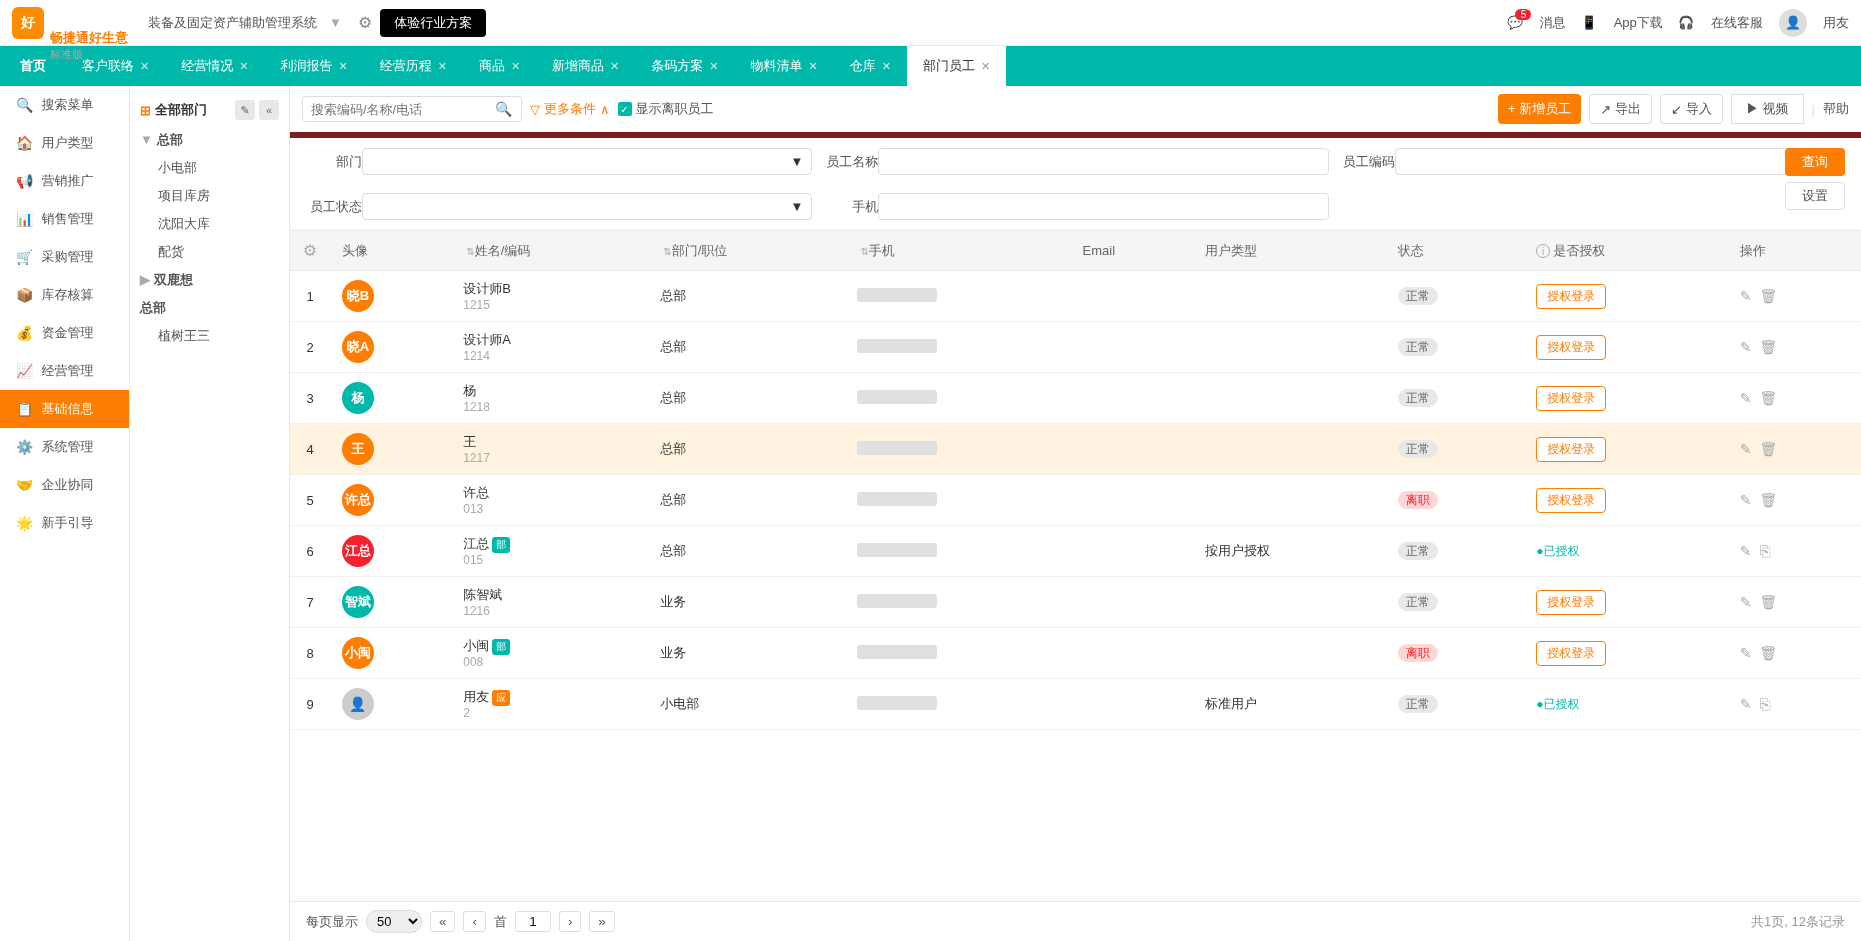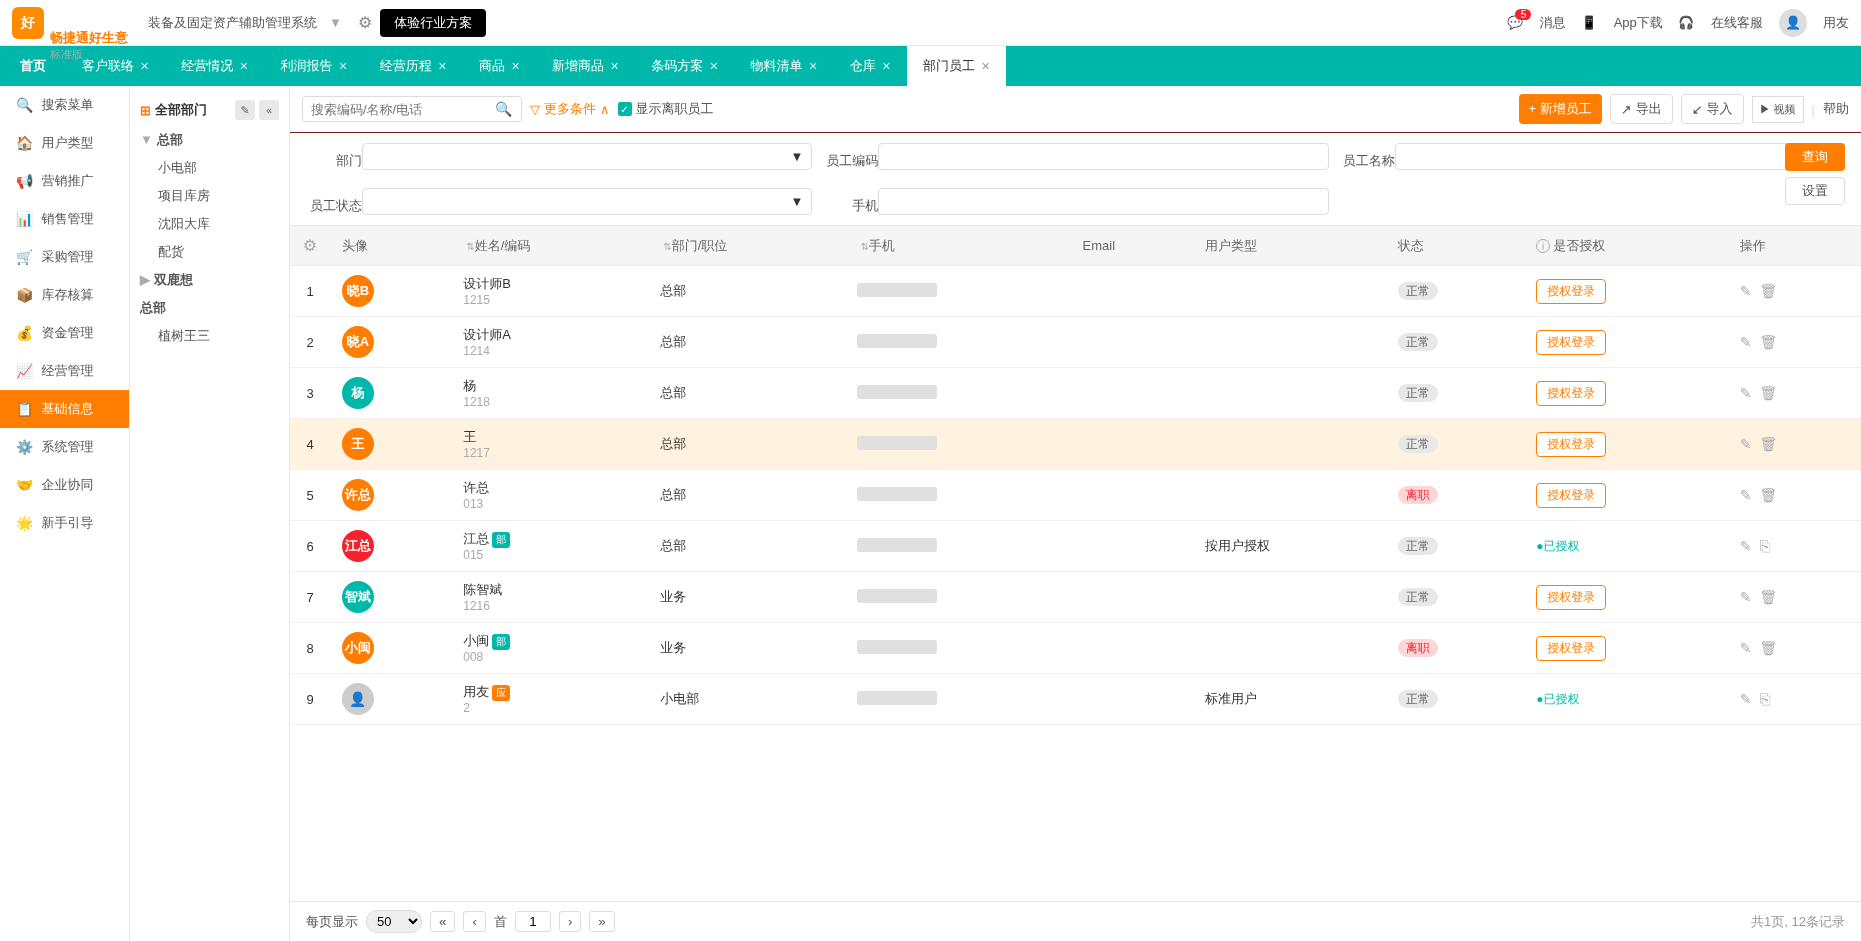--- a/index.html
+++ b/index.html
@@ -44,35 +44,35 @@
     .dept-icon-btn { width: 20px; height: 20px; border-radius: 3px; background: #e8e8e8; display: flex; align-items: center; justify-content: center; font-size: 11px; cursor: pointer; color: #666; }
     .dept-group { padding: 5px 10px; font-size: 13px; color: #555; cursor: pointer; font-weight: bold; }
     .dept-sub-item { padding: 5px 10px 5px 28px; font-size: 13px; color: #555; cursor: pointer; }
     .arrow-right { color: #aaa; margin-right: 4px; }
     .arrow-down-sm { color: #aaa; margin-right: 4px; }
 
     
     .main-right { flex: 1; overflow: hidden; display: flex; flex-direction: column; }
 
     
-    .search-bar { background: #fff; padding: 8px 12px; display: flex; align-items: center; gap: 8px; border-bottom: 1px solid #7f1d1d; }
+    .search-bar { background: #fff; padding: 8px 12px; display: flex; align-items: center; gap: 8px; border-bottom: 6px solid #7f1d1d; }
     .search-input-wrap { display: flex; align-items: center; border: 1px solid #ddd; border-radius: 4px; padding: 4px 8px; background: white; width: 220px; }
     .search-input { border: none; outline: none; font-size: 13px; width: 100%; color: #333; }
     .search-icon { color: #aaa; font-size: 14px; cursor: pointer; }
     .more-filter { display: flex; align-items: center; gap: 4px; color: #ff7d00; cursor: pointer; font-size: 13px; }
     .show-resigned { display: flex; align-items: center; gap: 4px; font-size: 13px; color: #555; cursor: pointer; }
     .checkbox-icon { width: 14px; height: 14px; border: 2px solid #00b8a9; border-radius: 2px; background: #00b8a9; display: flex; align-items: center; justify-content: center; color: white; font-size: 10px; }
     .toolbar-right { margin-left: auto; display: flex; align-items: center; gap: 8px; }
     .add-btn { background: #ff7d00; color: white; border: none; padding: 6px 10px; border-radius: 4px; font-size: 13px; cursor: pointer; display: flex; align-items: center; gap: 4px; }
     .export-btn, .import-btn { background: white; border: 1px solid #ddd; padding: 5px 10px; border-radius: 4px; font-size: 13px; cursor: pointer; color: #555; display: flex; align-items: center; gap: 4px; }
-    .view-btn { background: white; border: 1px solid #ddd; padding: 5px 7px; border-radius: 0; font-size: 11px; cursor: pointer; color: #555; }
+    .view-btn { background: white; border: 1px solid #ddd; padding: 5px 14px; border-radius: 0; font-size: 13px; cursor: pointer; color: #555; }
 
     
     .filter-form { background: #fff; padding: 10px 16px; border-bottom: 1px solid #e8e8e8; display: grid; grid-template-columns: 1fr 1fr 1fr; gap: 10px; position: relative; }
-    .filter-row { display: flex; align-items: flex-end; gap: 0; }
+    .filter-row { display: flex; align-items: center; gap: 0; }
     .filter-label { color: #555; font-size: 13px; white-space: nowrap; min-width: 56px; text-align: right; }
     .filter-input { flex: 1; border: 1px solid #ddd; border-radius: 4px; padding: 5px 8px; font-size: 13px; outline: none; }
     .filter-select { flex: 1; border: 1px solid #ddd; border-radius: 4px; padding: 5px 8px; font-size: 13px; outline: none; background: white; display: flex; align-items: center; justify-content: space-between; cursor: pointer; }
     .filter-actions { position: absolute; right: 16px; top: 10px; display: flex; flex-direction: column; gap: 6px; }
     .query-btn { background: #ff7d00; color: white; border: none; padding: 5px 16px; border-radius: 4px; font-size: 13px; cursor: pointer; }
     .reset-btn { background: white; border: 1px solid #ddd; padding: 4px 16px; border-radius: 4px; font-size: 13px; cursor: pointer; color: #555; }
 
     
     .table-wrap { flex: 1; overflow: auto; background: #fff; }
     table { width: 100%; border-collapse: collapse; }
@@ -300,25 +300,25 @@
 
       <div class="filter-form">
         <div class="filter-row">
           <span class="filter-label">部门</span>
           <div class="filter-select" style="width:200px;">
             <span></span>
             <span>▼</span>
           </div>
         </div>
         <div class="filter-row">
+          <span class="filter-label">员工名称</span>
+          <input class="filter-input" type="text" style="width: 200px;">
+        </div>
+        <div class="filter-row">
           <span class="filter-label">员工编码</span>
-          <input class="filter-input" type="text" style="width: 200px;">
-        </div>
-        <div class="filter-row">
-          <span class="filter-label">员工名称</span>
           <input class="filter-input" type="text" style="width: 200px;">
         </div>
         <div class="filter-row" style="margin-top:8px;">
           <span class="filter-label">员工状态</span>
           <div class="filter-select" style="width:200px;">
             <span></span>
             <span>▼</span>
           </div>
         </div>
         <div class="filter-row" style="margin-top:8px;">

